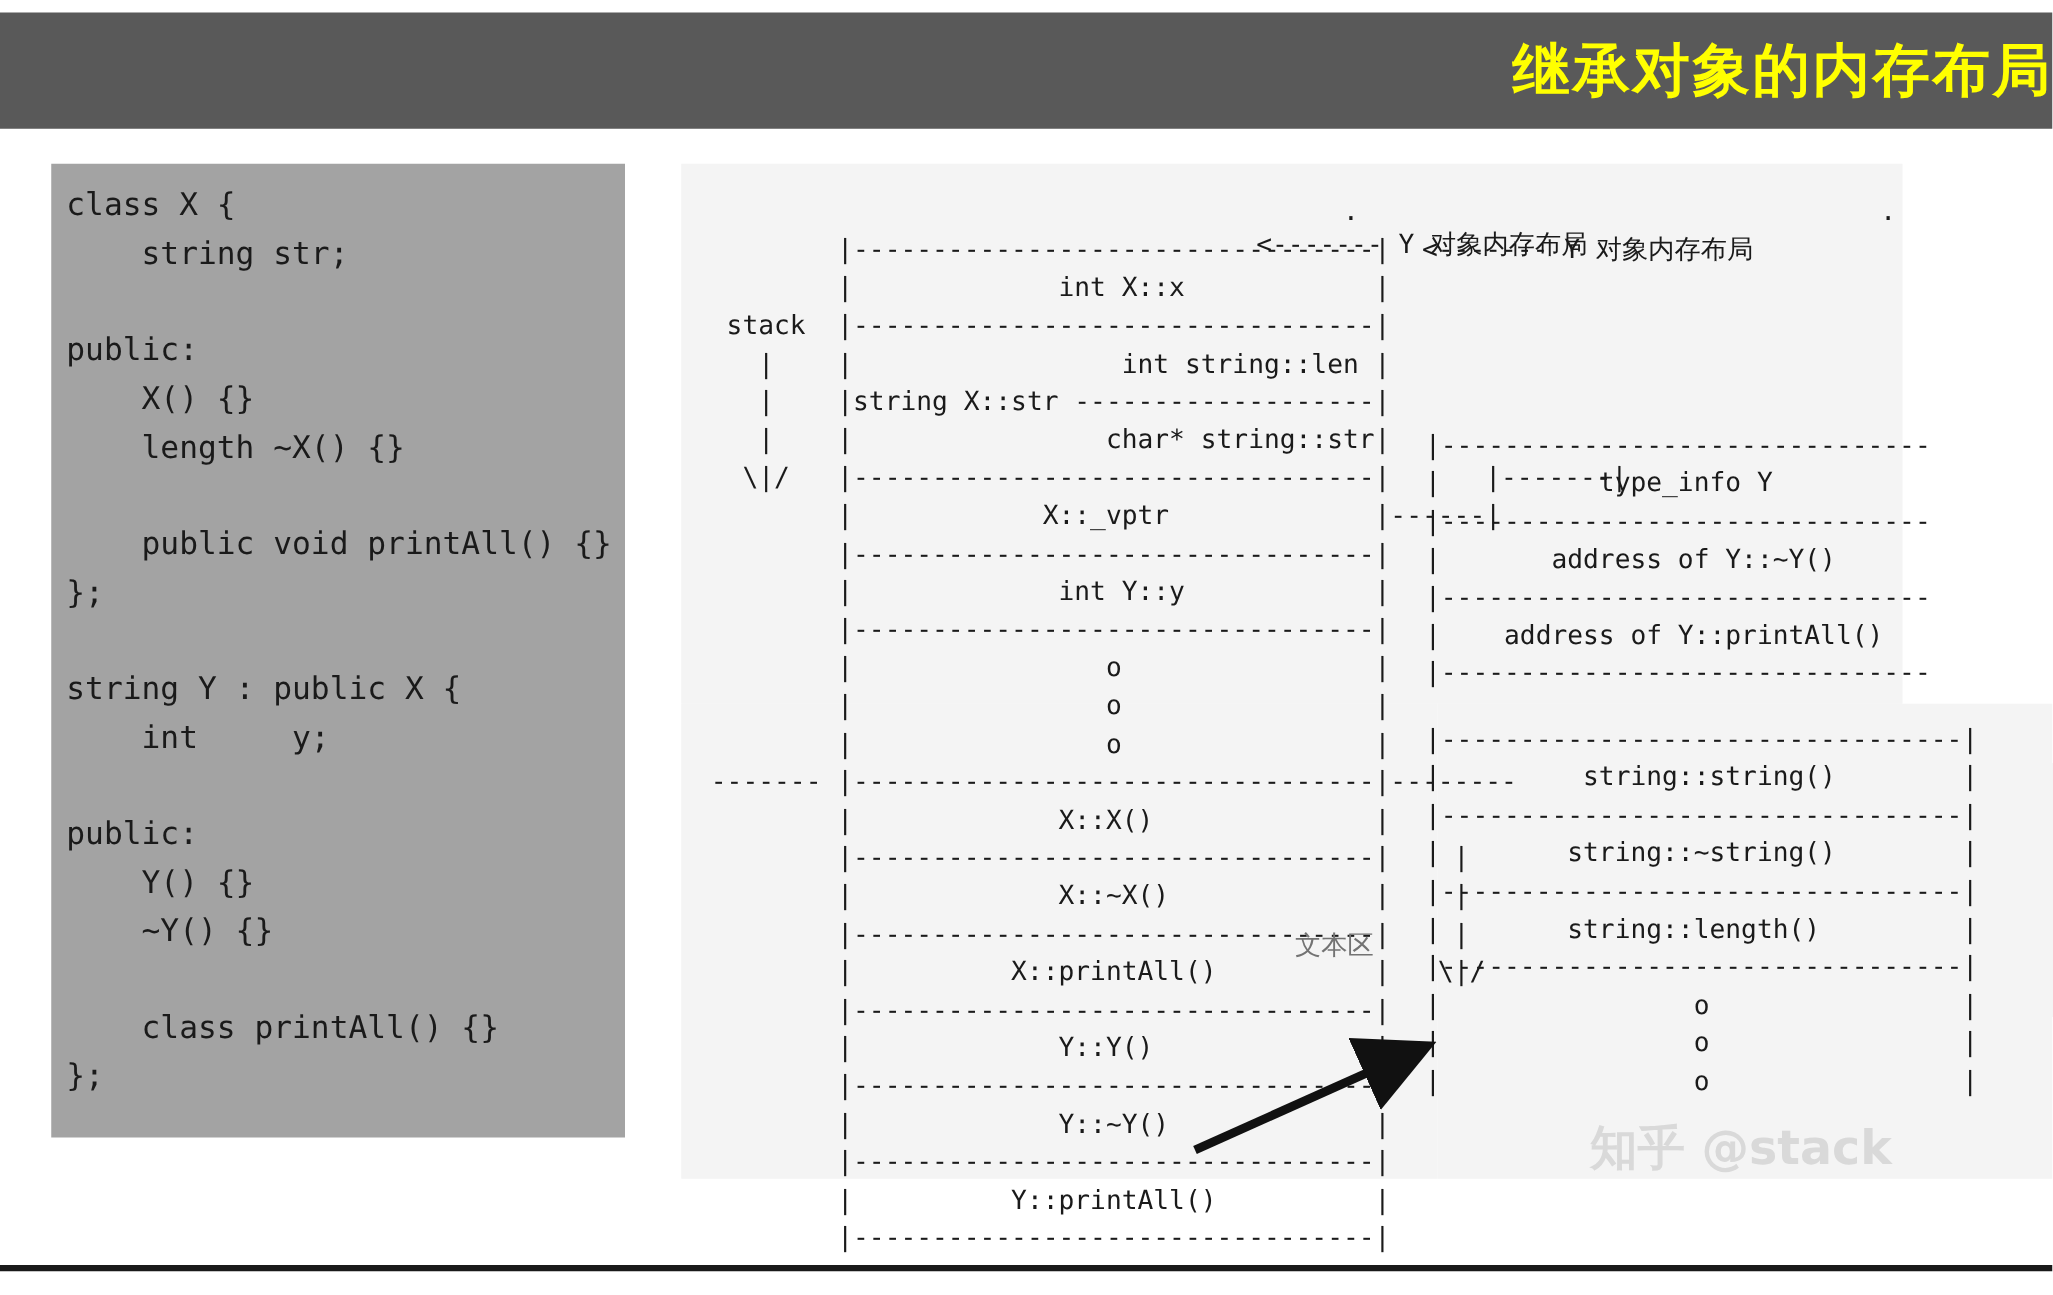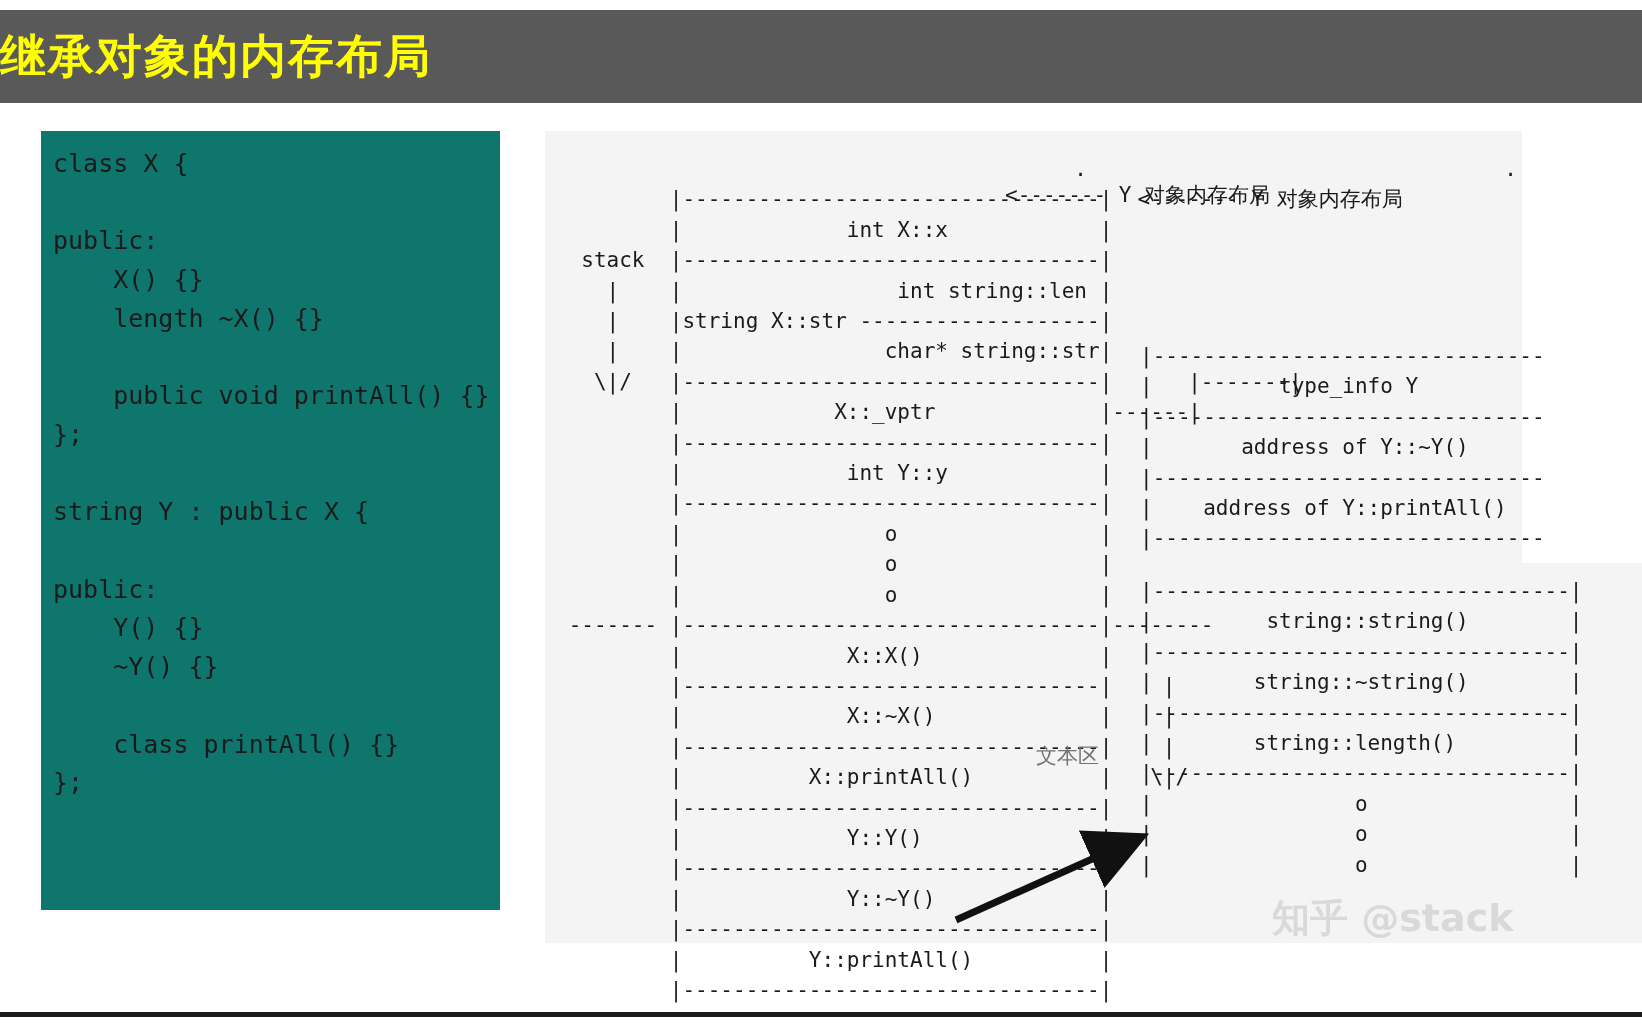--- a/index.html
+++ b/index.html
@@ -8,32 +8,32 @@
     background:#ffffff;
     font-family:"DejaVu Sans Mono","Liberation Mono",monospace;
     overflow:hidden;
     position:relative;
   }
   
   .top-strip{position:absolute;left:0;top:0;width:1642px;height:10px;background:#ffffff;}
   .header-bar{
     position:absolute;left:0;top:10px;width:1642px;height:93px;
     background:#595959;
-    display:flex;align-items:center;justify-content:flex-start;
+    display:flex;align-items:center;justify-content:flex-end;
   }
   .header-title{
     color:#ffff00;
     font-family:"DejaVu Sans","Liberation Sans",sans-serif;
     font-size:46px;font-weight:700;letter-spacing:2px;
     white-space:nowrap;
   }
   
   .code-panel{
     position:absolute;left:41px;top:131px;width:459px;height:779px;
-    background:#0f766e;
+    background:#a3a3a3;
     box-sizing:border-box;
     padding:14px 0 0 12px;
   }
   .code-line{
     font-family:"DejaVu Sans Mono","Liberation Mono",monospace;
     font-size:25px;line-height:38.7px;color:#1a1a1a;
     white-space:pre;
   }
   
   .diagram-panel-top{
@@ -87,29 +87,31 @@
 </head>
 <body>
 
 <div class="top-strip"></div>
 <div class="header-bar">
   <div class="header-title">继承对象的内存布局</div>
 </div>
 
 <div class="code-panel">
   <div class="code-line">class X {</div>
+  <div class="code-line">    string str;</div>
   <div class="code-line">&nbsp;</div>
   <div class="code-line">public:</div>
   <div class="code-line">    X() {}</div>
   <div class="code-line">    length ~X() {}</div>
   <div class="code-line">&nbsp;</div>
   <div class="code-line">    public void printAll() {}</div>
   <div class="code-line">};</div>
   <div class="code-line">&nbsp;</div>
   <div class="code-line">string Y : public X {</div>
+  <div class="code-line">    int     y;</div>
   <div class="code-line">&nbsp;</div>
   <div class="code-line">public:</div>
   <div class="code-line">    Y() {}</div>
   <div class="code-line">    ~Y() {}</div>
   <div class="code-line">&nbsp;</div>
   <div class="code-line">    class printAll() {}</div>
   <div class="code-line">};</div>
 </div>
 
 <div class="diagram-panel-top"></div>

